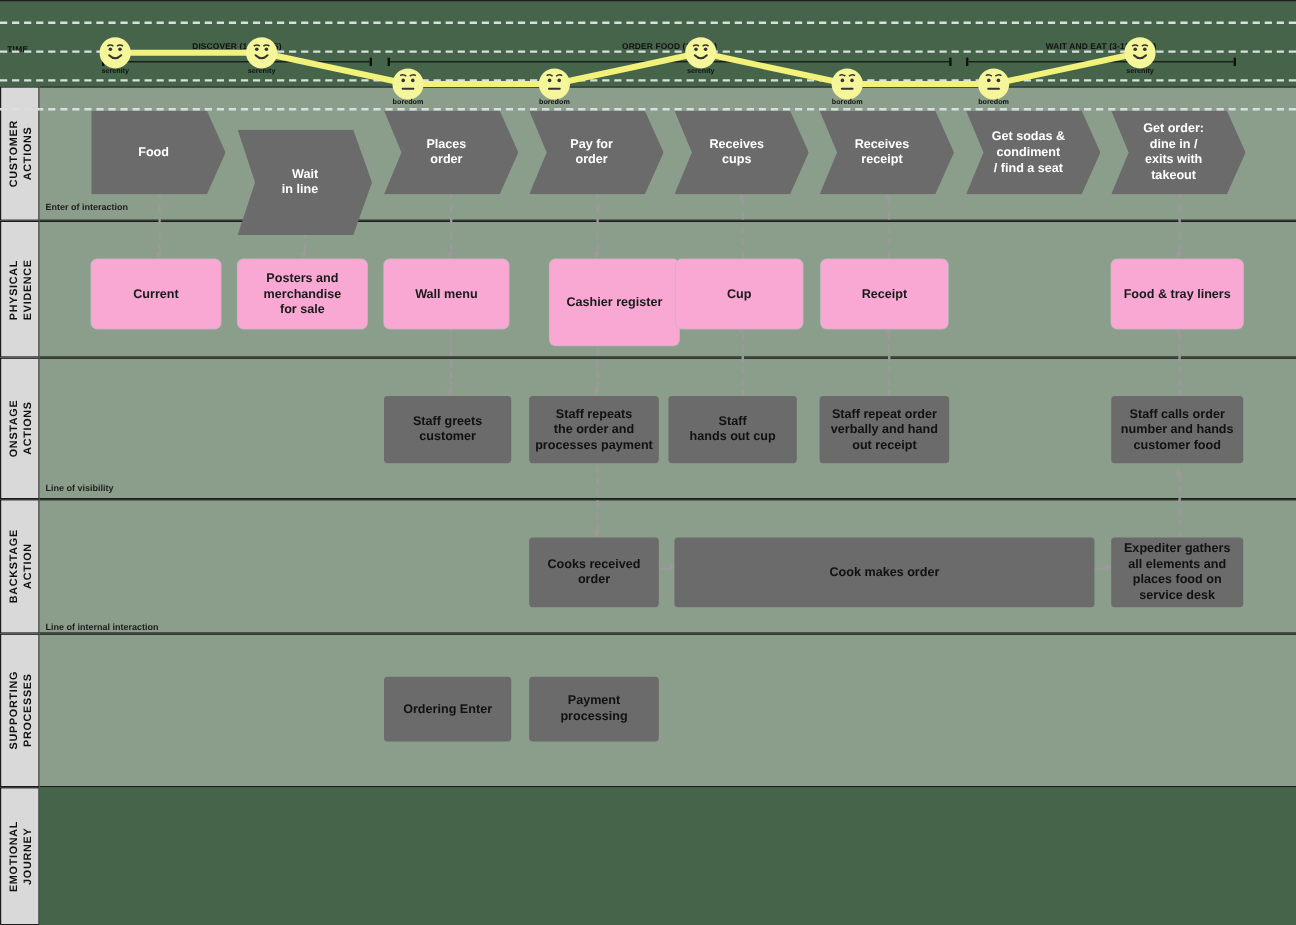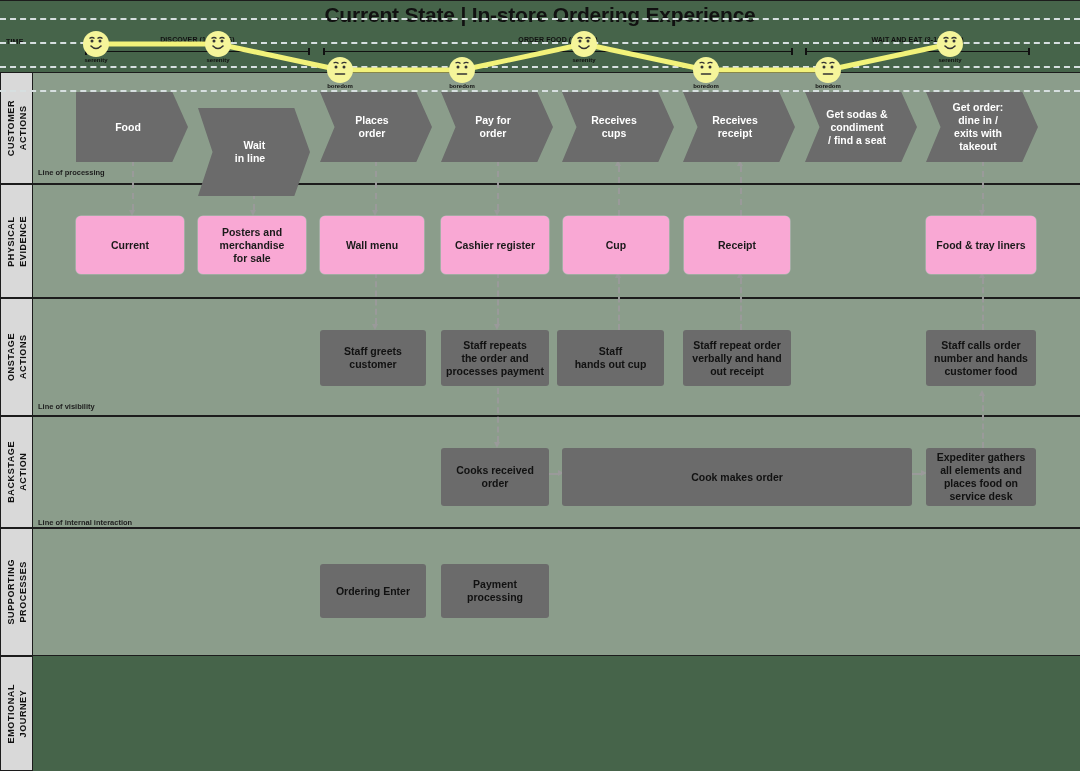--- a/index.html
+++ b/index.html
@@ -160,21 +160,20 @@
     position:absolute;width:70px;text-align:center;
     font-size:6px;font-weight:bold;color:#111;
     white-space:nowrap;
   }
 </style>
 </head>
 <body>
 
 <div class="stage">
 
-  <div class="title">Current State | In-store Ordering Experience</div>
 
   <div class="time-label">TIME</div>
 
   <div id="time-segments">
       <div class="time-seg" style="left: 85px; width: 225px;">
         <div class="seg-text">DISCOVER (1-5 MINS)</div>
         <div class="seg-bar"></div>
       </div>
       <div class="time-seg" style="left: 323px; width: 470px;">
         <div class="seg-text">ORDER FOOD (1 MINS)</div>
@@ -312,21 +311,21 @@
       </div>
       <div class="box evidence" style="left: 76px; top: 216px; width: 108px; height: 58px;">
         <span>Current</span>
       </div>
       <div class="box evidence" style="left: 198px; top: 216px; width: 108px; height: 58px;">
         <span>Posters and<br>merchandise<br>for sale</span>
       </div>
       <div class="box evidence" style="left: 320px; top: 216px; width: 104px; height: 58px;">
         <span>Wall menu</span>
       </div>
-      <div class="box evidence" style="left: 441px; top: 216px; width: 108px; height: 58px;">
+      <div class="box evidence" style="left: 458px; top: 216px; width: 108px; height: 72px;">
         <span>Cashier register</span>
       </div>
       <div class="box evidence" style="left: 563px; top: 216px; width: 106px; height: 58px;">
         <span>Cup</span>
       </div>
       <div class="box evidence" style="left: 684px; top: 216px; width: 106px; height: 58px;">
         <span>Receipt</span>
       </div>
       <div class="box evidence" style="left: 926px; top: 216px; width: 110px; height: 58px;">
         <span>Food &amp; tray liners</span>
@@ -356,21 +355,21 @@
         <span>Expediter gathers<br>all elements and<br>places food on<br>service desk</span>
       </div>
       <div class="box support" style="left: 320px; top: 564px; width: 106px; height: 54px;">
         <span>Ordering Enter</span>
       </div>
       <div class="box support" style="left: 441px; top: 564px; width: 108px; height: 54px;">
         <span>Payment<br>processing</span>
       </div>
     </div>
   <div id="line-labels">
-      <div class="line-of" style="left: 38px; top: 168px;">Line of processing</div>
+      <div class="line-of" style="left: 38px; top: 168px;">Enter of interaction</div>
       <div class="line-of" style="left: 38px; top: 402px;">Line of visibility</div>
       <div class="line-of" style="left: 38px; top: 518px;">Line of internal interaction</div>
     </div>
   <div id="emotional" style="top: 656px; height: 115px; border-top: 1.5px solid rgb(28, 28, 28); border-bottom: 1.5px solid rgb(28, 28, 28);">
       <div class="emo-grid" style="top: 18px;"></div>
       <div class="emo-grid" style="top: 42px;"></div>
       <div class="emo-grid" style="top: 66px;"></div>
       <div class="emo-grid" style="top: 90px;"></div>
       <svg class="emo-svg" width="1047" height="115">
         <polyline points="96,44 218,44 340,70 462,70 584,44 706,70 828,70 950,44" fill="none" stroke="#f2f27a" stroke-width="5" stroke-linejoin="round"></polyline>

